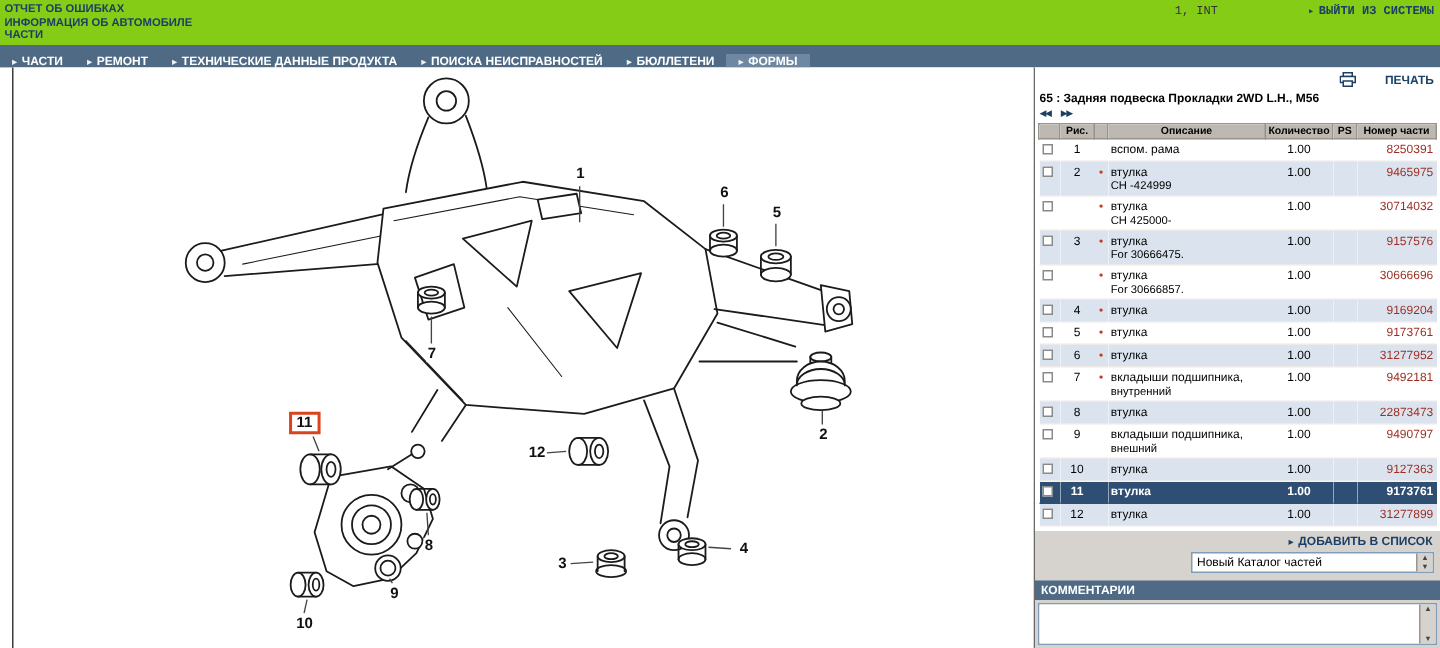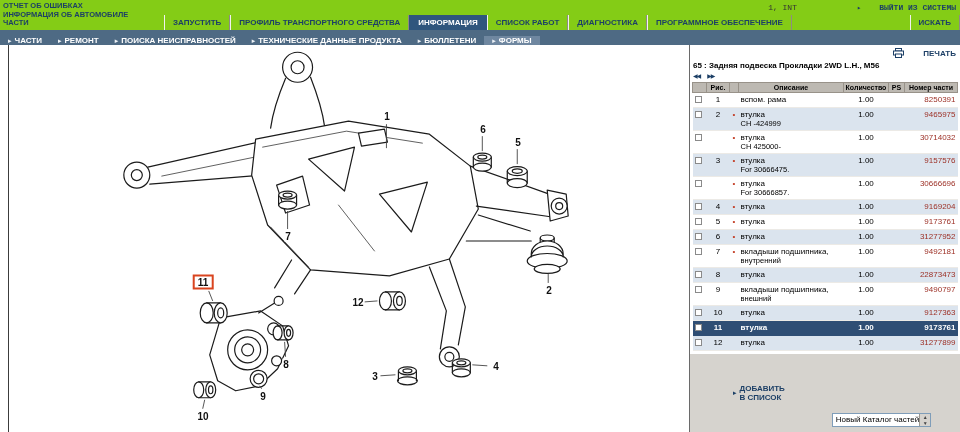--- a/index.html
+++ b/index.html
@@ -5,21 +5,21 @@
   html,body{margin:0;padding:0;}
   .app{width:960px;height:432px;background:#84cc16;font-family:"Liberation Sans","DejaVu Sans",sans-serif;overflow:hidden;position:relative;}
 
   
   .header{display:flex;height:30px;}
   .header-left{width:164px;padding:2px 0 0 3px;box-sizing:border-box;}
   .hlink{font-size:7.5px;font-weight:bold;color:#1c3f66;line-height:8.5px;cursor:pointer;white-space:nowrap;}
   .header-right{flex:1;display:flex;flex-direction:column;min-width:0;}
   .session-row{height:15px;display:flex;align-items:center;justify-content:flex-end;font-family:Liberation Mono, monospace;}
   .session{font-size:8px;color:#333;margin-right:60px;}
-  .logout{display:flex;align-items:center;gap:18px;font-size:8px;font-weight:bold;color:#1c3f66;margin-right:4px;cursor:pointer;}
+  .logout{display:flex;align-items:center;gap:3px;font-size:8px;font-weight:bold;color:#1c3f66;margin-right:4px;cursor:pointer;}
   .arr{font-size:7px;color:#1c3f66;}
 
   
   .tabs{height:15px;display:flex;}
   .tab{display:flex;align-items:center;padding:0 8px;font-size:8px;font-weight:bold;color:#1c3f66;border-right:1px solid #8f8b83;border-left:1px solid #f2f1ee;white-space:nowrap;cursor:pointer;}
   .tab.active{background:#2f567d;color:#fff;border-color:#2f567d;}
   .spacer{flex:1;}
 
   
   .subnav{height:15px;background:#4e6a84;display:flex;align-items:flex-end;}
@@ -53,21 +53,21 @@
   tr.sel td{color:#fff;font-weight:bold;border-bottom-color:#2f4e74;}
   td.cb{padding-top:3px;}
   .checkbox{display:inline-block;width:7px;height:7px;border:1px solid #8a8a8a;background:#fff;box-sizing:border-box;}
   td.fig{text-align:center;}
   td.bullet{color:#c23b22;text-align:center;padding-left:0;padding-right:0;}
   td.qty{text-align:center;}
   td.part{text-align:right;color:#9c2f25;}
   tr.sel td.part{color:#fff;}
   .sub2{font-size:7.5px;}
 
-  .panel-bottom{flex:1;display:flex;flex-direction:row;min-height:0;gap:38px;}
+  .panel-bottom{flex:1;display:flex;flex-direction:column;min-height:0;}
   .flexspace{flex:1;}
   .addrow{display:flex;justify-content:flex-end;align-items:center;gap:3px;font-size:8px;font-weight:bold;color:#1c3f66;padding:2px 5px;cursor:pointer;}
   .catalog{align-self:flex-end;margin:1px 4px 5px;width:162px;height:14px;background:#fff;border:1px solid #7f9db9;display:flex;align-items:stretch;box-sizing:border-box;cursor:pointer;}
   .catalog .txt{flex:1;font-size:8px;line-height:12px;padding-left:3px;color:#000;white-space:nowrap;overflow:hidden;}
   .sbcol{width:10px;background:#d6d3ce;border-left:1px solid #9a968e;display:flex;flex-direction:column;justify-content:space-between;}
   .sbcol span{font-size:5px;line-height:6px;text-align:center;color:#444;cursor:pointer;}
   .comments-bar{height:13px;background:#4e6a84;color:#fff;font-size:8px;font-weight:bold;line-height:13px;padding-left:4px;}
   .comment-box{height:30px;margin:2px;background:#fff;border:1px solid #7f9db9;display:flex;box-sizing:border-box;}
   .comment-input{flex:1;border:none;outline:none;resize:none;font-family:inherit;font-size:8px;min-width:0;}
 </style>
@@ -83,49 +83,39 @@
         <div class="hlink">ЧАСТИ</div>
       </div>
     <div class="header-right">
       <div class="session-row">
         <span class="session">1, INT</span>
         <span class="logout">
           <span class="arr">▸</span>
           <span>ВЫЙТИ ИЗ СИСТЕМЫ</span>
         </span>
       </div>
-      <div class="tabs">
-        <div class="tab">ЗАПУСТИТЬ</div>
-          <div class="tab">ПРОФИЛЬ ТРАНСПОРТНОГО СРЕДСТВА</div>
-          <div class="tab active">ИНФОРМАЦИЯ</div>
-          <div class="tab">СПИСОК РАБОТ</div>
-          <div class="tab">ДИАГНОСТИКА</div>
-          <div class="tab">ПРОГРАММНОЕ ОБЕСПЕЧЕНИЕ</div>
-          <div class="spacer"></div>
-        <div class="tab search">ИСКАТЬ</div>
-      </div>
     </div>
   </div>
 
   <div class="subnav">
       <div class="subnav-item">
         <span class="arr">▸</span>
         <span>ЧАСТИ</span>
       </div>
       <div class="subnav-item">
         <span class="arr">▸</span>
         <span>РЕМОНТ</span>
       </div>
       <div class="subnav-item">
         <span class="arr">▸</span>
+        <span>ТЕХНИЧЕСКИЕ ДАННЫЕ ПРОДУКТА</span>
+      </div>
+      <div class="subnav-item">
+        <span class="arr">▸</span>
         <span>ПОИСКА НЕИСПРАВНОСТЕЙ</span>
-      </div>
-      <div class="subnav-item">
-        <span class="arr">▸</span>
-        <span>ТЕХНИЧЕСКИЕ ДАННЫЕ ПРОДУКТА</span>
       </div>
       <div class="subnav-item">
         <span class="arr">▸</span>
         <span>БЮЛЛЕТЕНИ</span>
       </div>
       <div class="subnav-item current">
         <span class="arr">▸</span>
         <span>ФОРМЫ</span>
       </div>
     </div>

